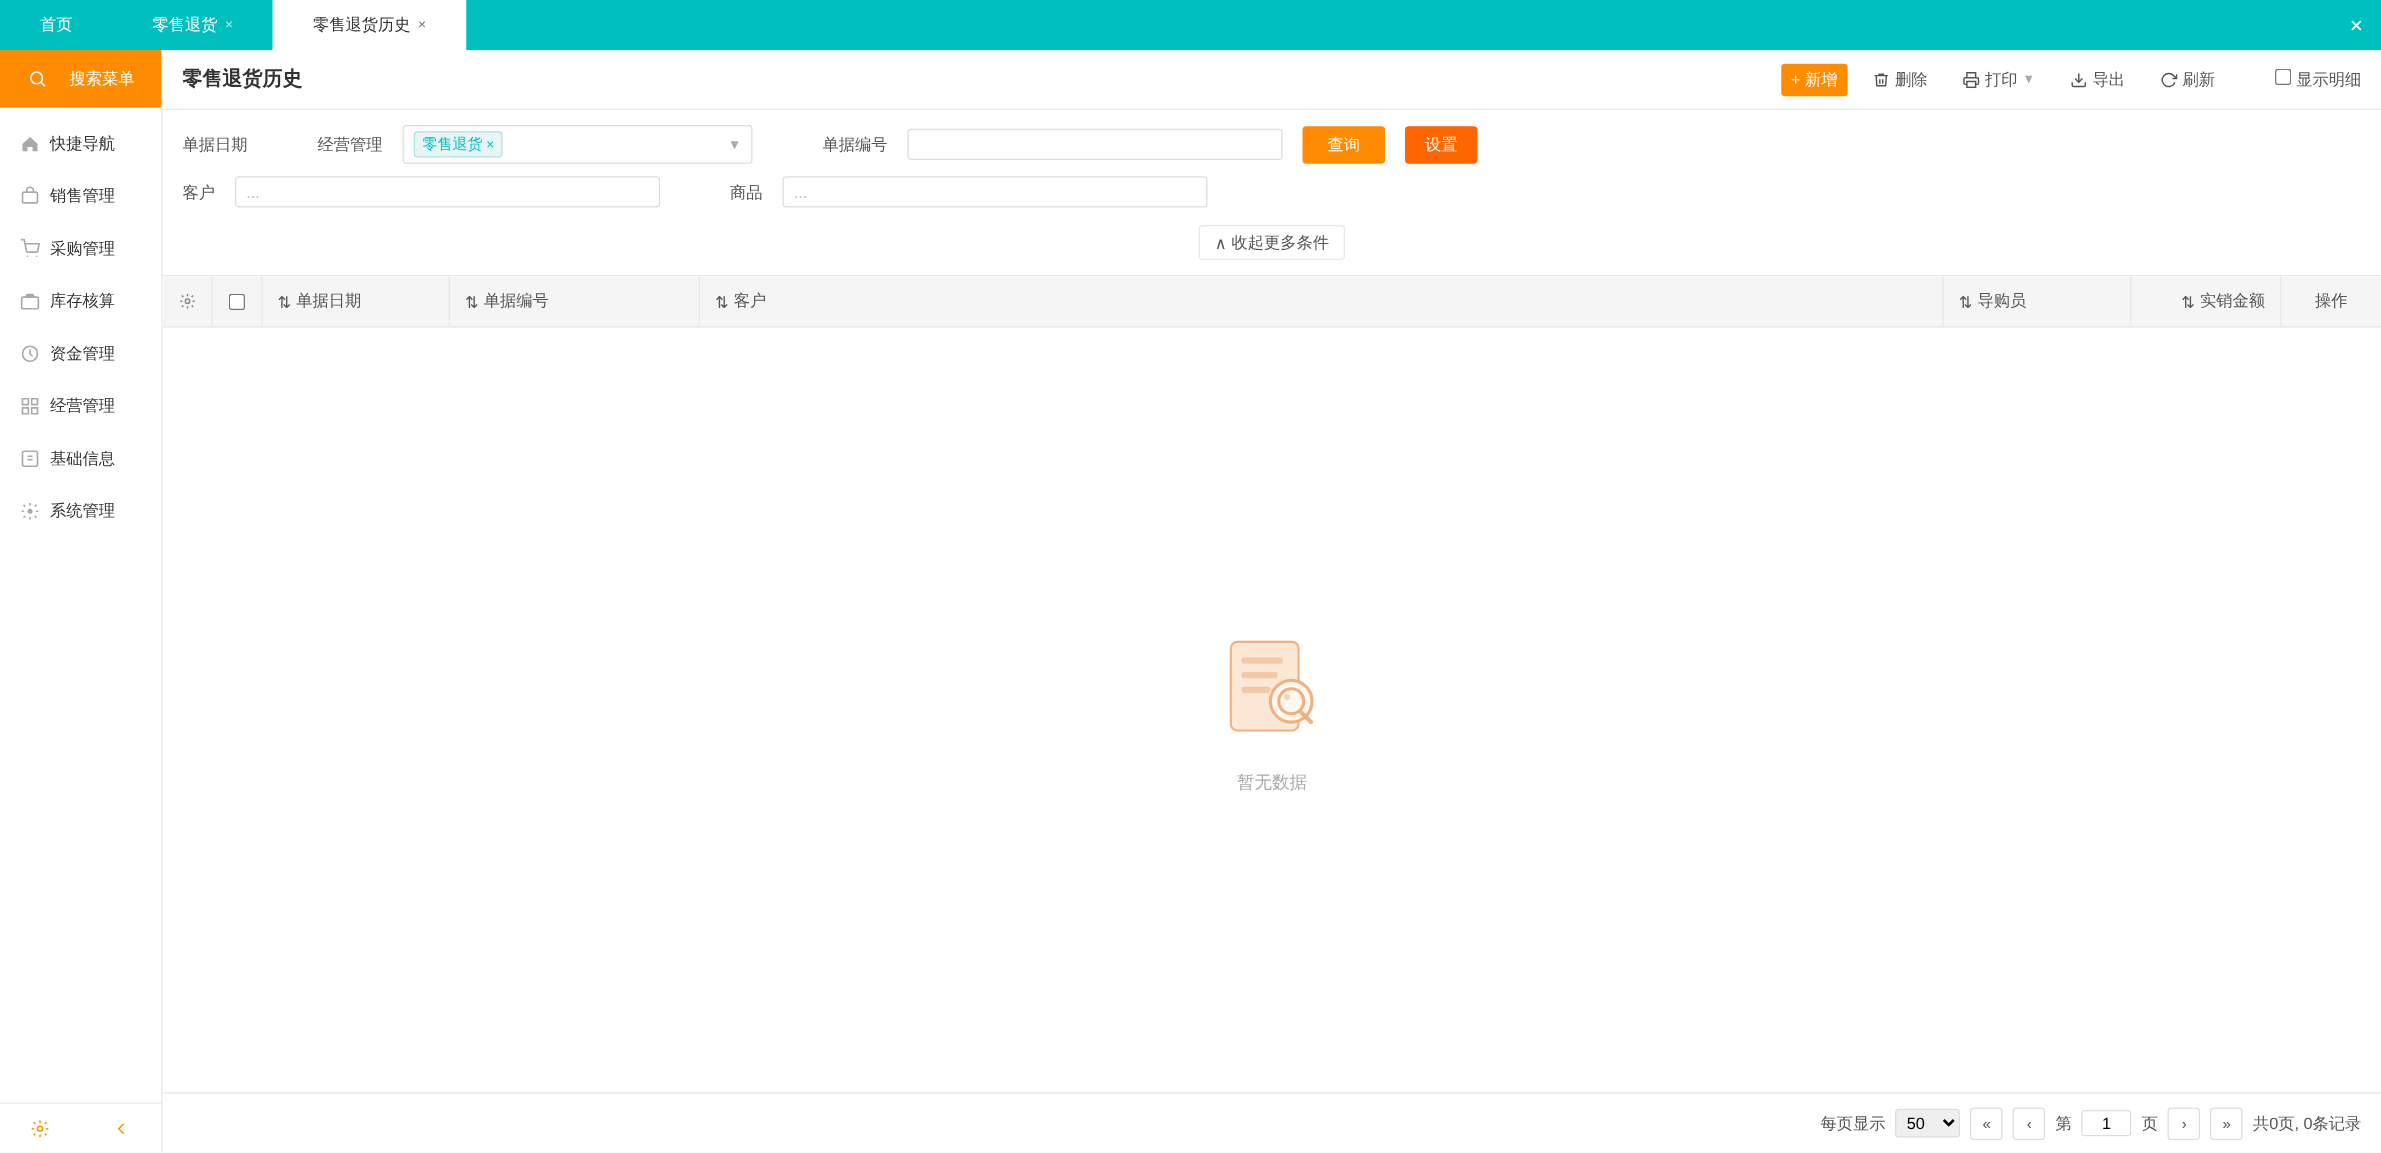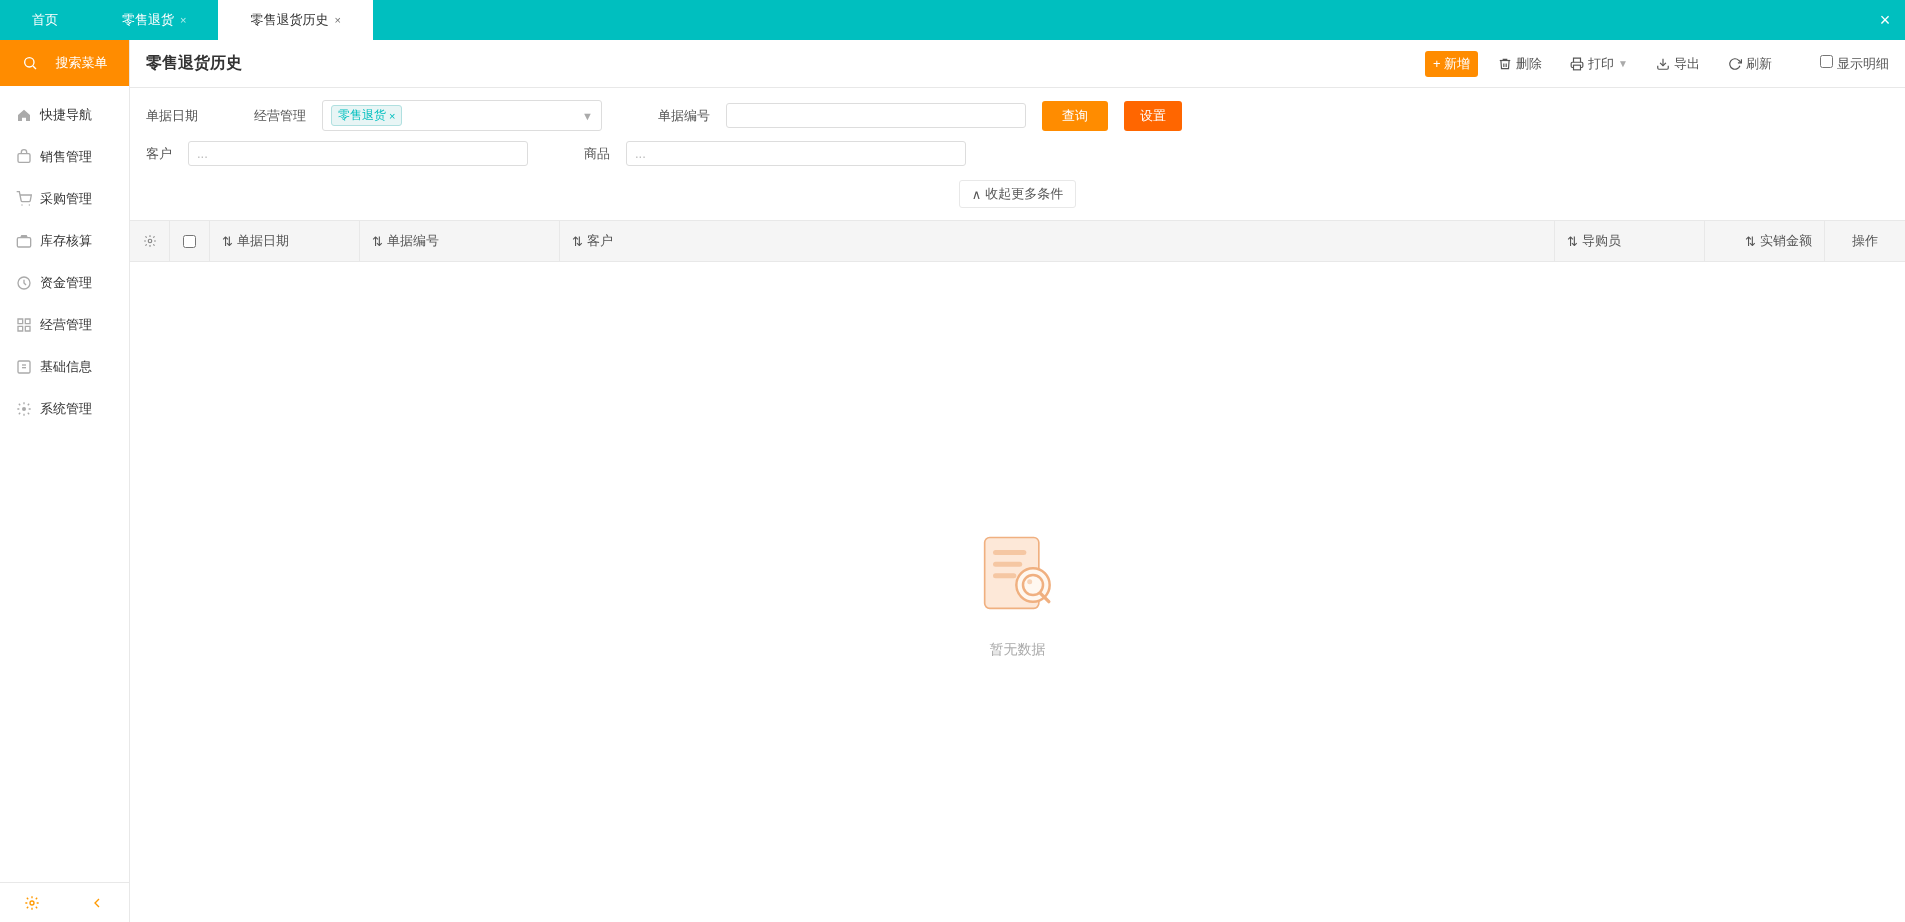--- a/index.html
+++ b/index.html
@@ -601,15 +601,27 @@
           <rect x="30" y="58" width="28" height="6" rx="3" fill="#f0b080" opacity="0.6"></rect>
           <circle cx="78" cy="72" r="20" fill="#fff8f0" stroke="#f0b080" stroke-width="3"></circle>
           <circle cx="78" cy="72" r="12" fill="none" stroke="#f0b080" stroke-width="3"></circle>
           <line x1="87" y1="82" x2="97" y2="92" stroke="#f0b080" stroke-width="4" stroke-linecap="round"></line>
           <circle cx="74" cy="68" r="3" fill="#f0b080" opacity="0.5"></circle>
         </svg>
         <span class="empty-text">暂无数据</span>
       </div>
     </div>
 
+    <div class="pagination">
+      <span>每页显示</span>
+      <select><option>10</option><option>20</option><option selected="">50</option><option>100</option></select>
+      <div class="page-nav-btn">«</div>
+      <div class="page-nav-btn">‹</div>
+      <span>第</span>
+      <input class="page-input" type="text" value="1" style="">
+      <span>页</span>
+      <div class="page-nav-btn">›</div>
+      <div class="page-nav-btn">»</div>
+      <span>共0页, 0条记录</span>
+    </div>
 
   </div>
 </div>
 
 </body></html>

